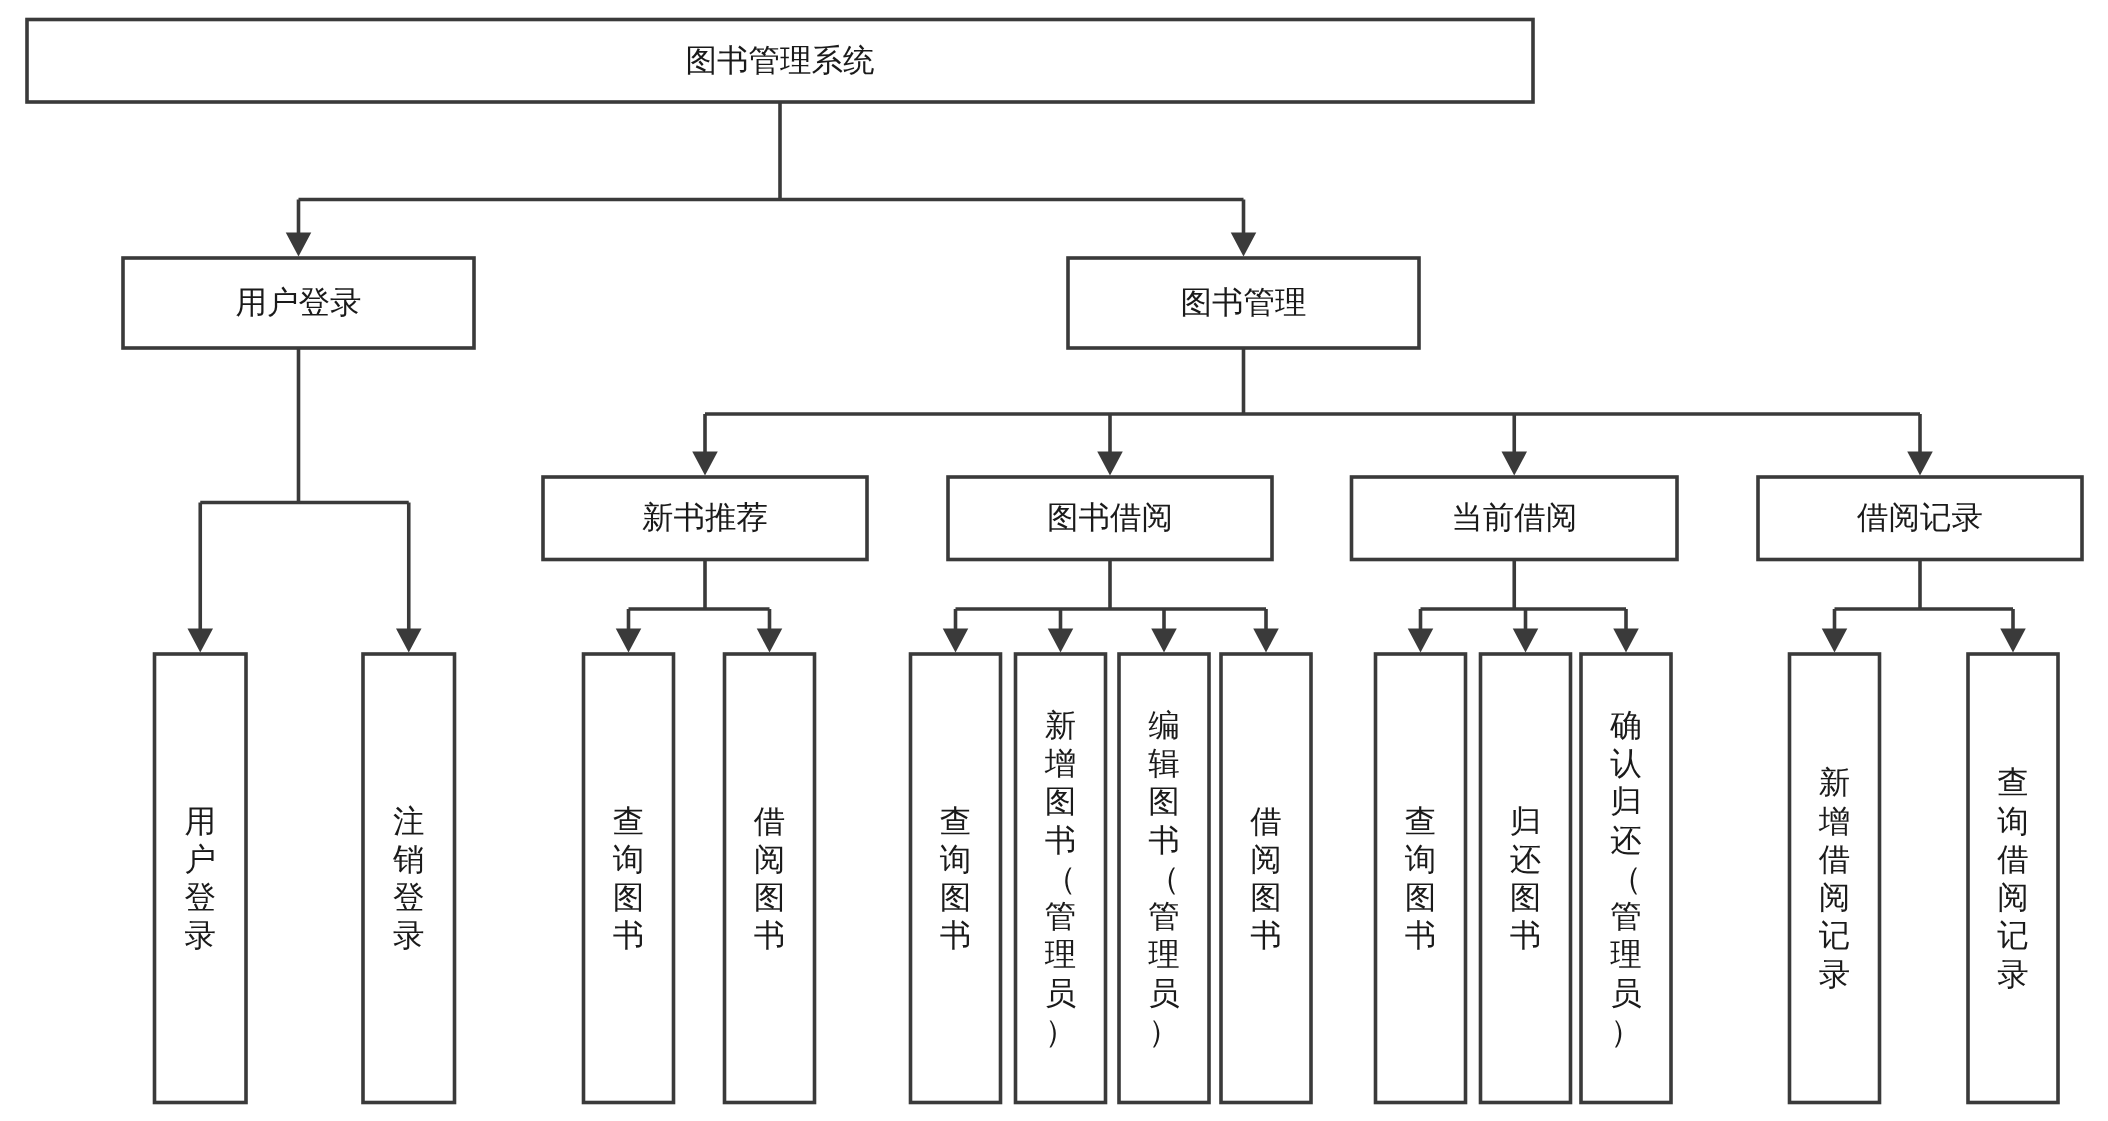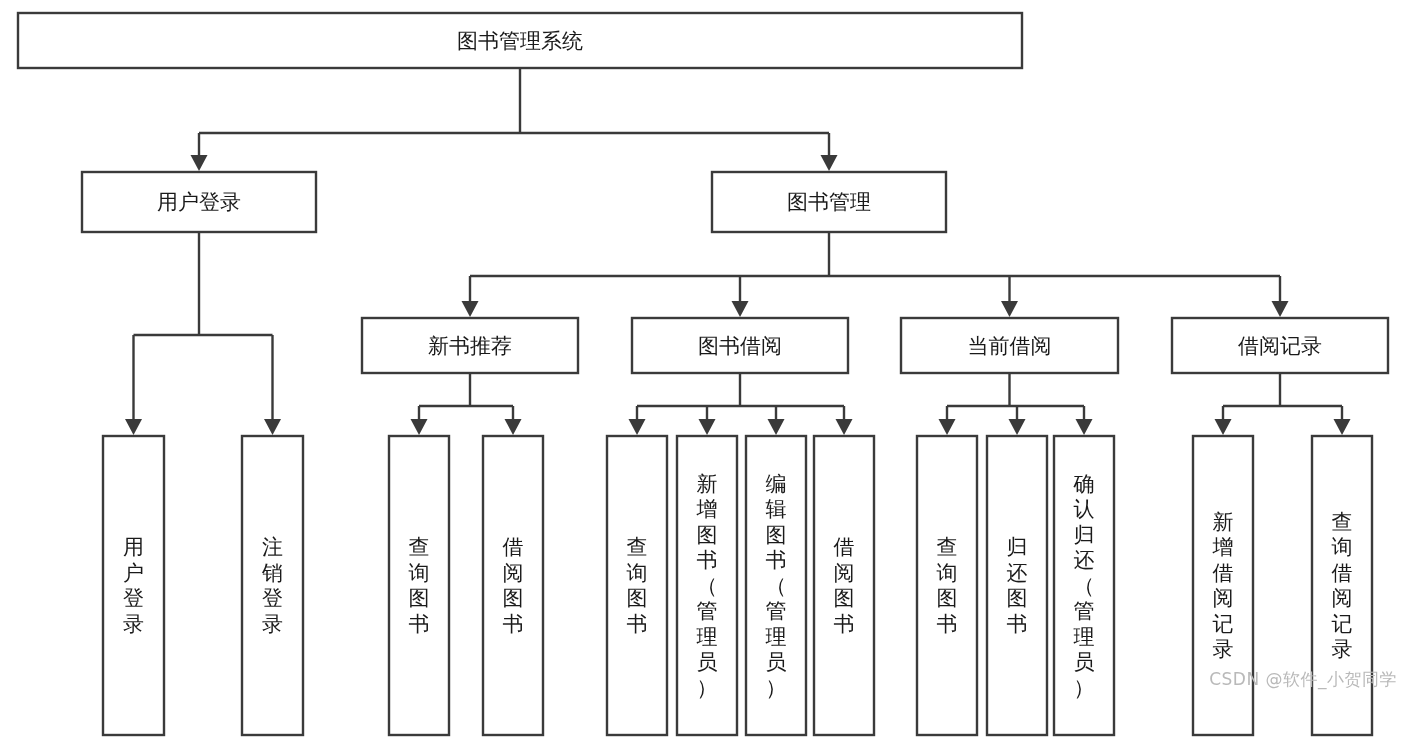--- a/index.html
+++ b/index.html
@@ -203,14 +203,13 @@
         <g>
           <rect x="1193" y="436" width="60" height="299" class="node-box"></rect>
           <text x="1223" y="528.89" class="node-label-v"><tspan x="1223" dy="0">新</tspan><tspan x="1223" dy="25.5">增</tspan><tspan x="1223" dy="25.5">借</tspan><tspan x="1223" dy="25.5">阅</tspan><tspan x="1223" dy="25.5">记</tspan><tspan x="1223" dy="25.5">录</tspan></text>
         </g>
         <g>
           <rect x="1312" y="436" width="60" height="299" class="node-box"></rect>
           <text x="1342" y="528.89" class="node-label-v"><tspan x="1342" dy="0">查</tspan><tspan x="1342" dy="25.5">询</tspan><tspan x="1342" dy="25.5">借</tspan><tspan x="1342" dy="25.5">阅</tspan><tspan x="1342" dy="25.5">记</tspan><tspan x="1342" dy="25.5">录</tspan></text>
         </g>
       </g>
   </svg>
-  <div class="watermark-text">CSDN @软件_小贺同学</div>
 </div>
 
 </body></html>

